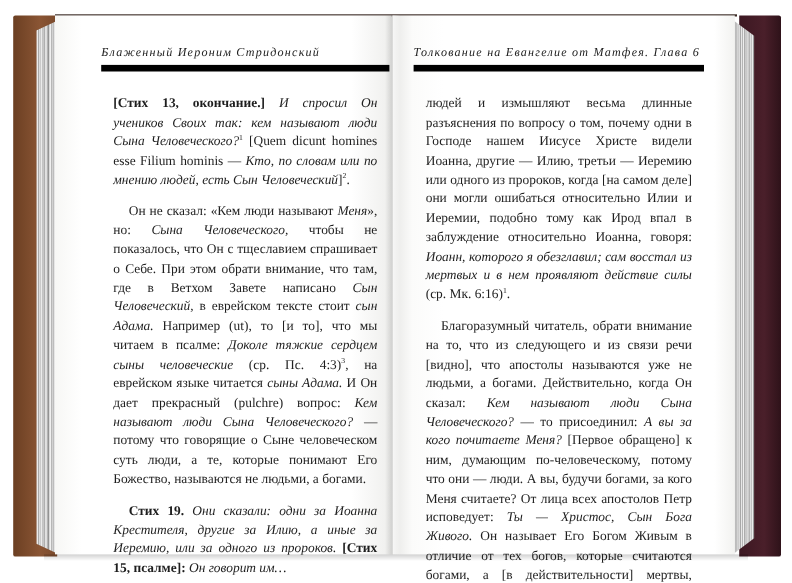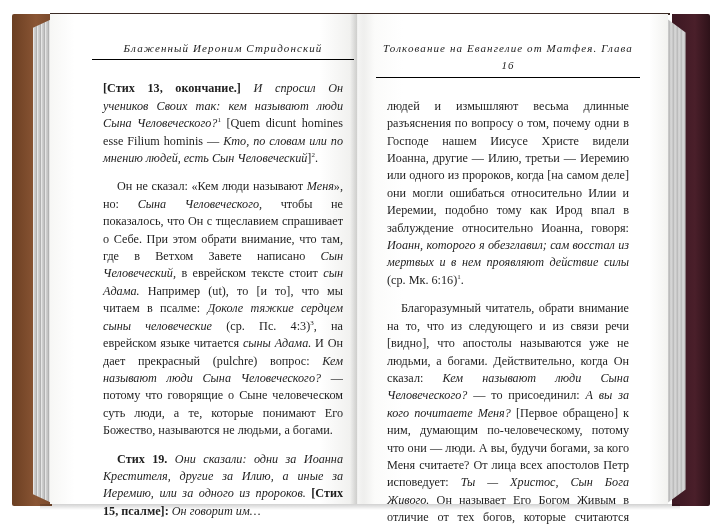--- a/index.html
+++ b/index.html
@@ -27,22 +27,22 @@
   .page-right { left: 356px; width: 312px; background: linear-gradient(90deg, #e6e6e4 0%, #fbfbfa 6%, #ffffff 15%, #ffffff 94%, #f2f2f0 100%); }
   .gutter { position: absolute; left: 350px; top: 14px; width: 14px; height: 490px;
     background: linear-gradient(90deg, rgba(0,0,0,0.0), rgba(0,0,0,0.12) 45%, rgba(255,255,255,0.6) 55%, rgba(0,0,0,0.0)); }
 
   .top-line { position: absolute; left: 50px; top: 13px; width: 620px; height: 2px; background: #3a2a24; }
 
   .content { position: absolute; top: 40px; font-size: 12.2px; line-height: 17.4px; color: #1e1e1e; text-align: justify; hyphens: manual; }
   .content-left { left: 92px; width: 262px; }
   .content-right { left: 376px; width: 264px; }
 
-  .running-head { font-style: italic; font-size: 11px; letter-spacing: 1.1px; text-align: center;
-    border-bottom: 1px solid #000000; padding-bottom: 2px; margin-bottom: 20px; color: #222; }
+  .running-head { font-style: italic; font-size: 11px; letter-spacing: 1.1px; text-align: left;
+    border-bottom: 6px solid #000000; padding-bottom: 2px; margin-bottom: 20px; color: #222; }
 
   p { margin: 11px; }
   .indent { text-indent: 14px; }
   .para-gap { margin-top: 8px; }
   b, .b { font-weight: bold; }
   i, .i { font-style: italic; }
   sup { font-size: 7px; line-height: 0; vertical-align: super; }
 
   .fn-rule { width: 88px; height: 1px; background: #333; margin: 10px 0 4px 0; }
   .footnote { font-size: 9.6px; line-height: 12.2px; text-align: justify; }
@@ -84,21 +84,21 @@
 
     <div class="fn-rule"></div>
 
     <p class="footnote indent">
       <sup>1</sup><span> По Благоразумный русскому переводу: </span><i>Иисус спрашивал учеников Своих: за кого люди почитают Меня, Сына Человеческого?</i>
     </p>
 
   </div>
 
   <div class="content content-right">
-    <div class="running-head">Толкование на Евангелие от Матфея. Глава 16</div>
+    <div class="running-head">Толкование на Евангелие от Матфея. Глава 6</div>
 
     <p>
       <span>людей и измышляют весьма длинные разъяснения по вопросу о том, почему одни в Господе нашем Иисусе Христе видели Иоанна, другие — Илию, третьи — Иеремию или одного из пророков, когда [на самом деле] они могли ошибаться относительно Илии и Иеремии, подобно тому как Ирод впал в заблуждение относительно Иоанна, говоря: </span><i>Иоанн, которого я обезглавил; сам восстал из мертвых и в нем проявляют действие силы</i><span> (ср. Мк. 6:16)</span><sup>1</sup><span>.</span>
     </p>
 
 
     <p class="indent para-gap">
       <span>Благоразумный читатель, обрати внимание на то, что из следующего и из связи речи [видно], что апостолы называются уже не людьми, а богами. Действительно, когда Он сказал: </span><i>Кем называют люди Сына Человеческого?</i><span> — то присоединил: </span><i>А вы за кого почитаете Меня?</i><span> [Первое обращено] к ним, думающим по-человеческому, потому что они — люди. А вы, будучи богами, за кого Меня считаете? От лица всех апостолов Петр исповедует: </span><i>Ты — Христос, Сын Бога Живого.</i><span> Он называет Его Богом Живым в отличие от тех богов, которые считаются богами, а [в действительности] мертвы, указывая на Сатурна, Юпитера, Венеру, Минерву [Цереру], Либера, Геркулеса и прочие идольские диковинки.</span>
     </p>
 

